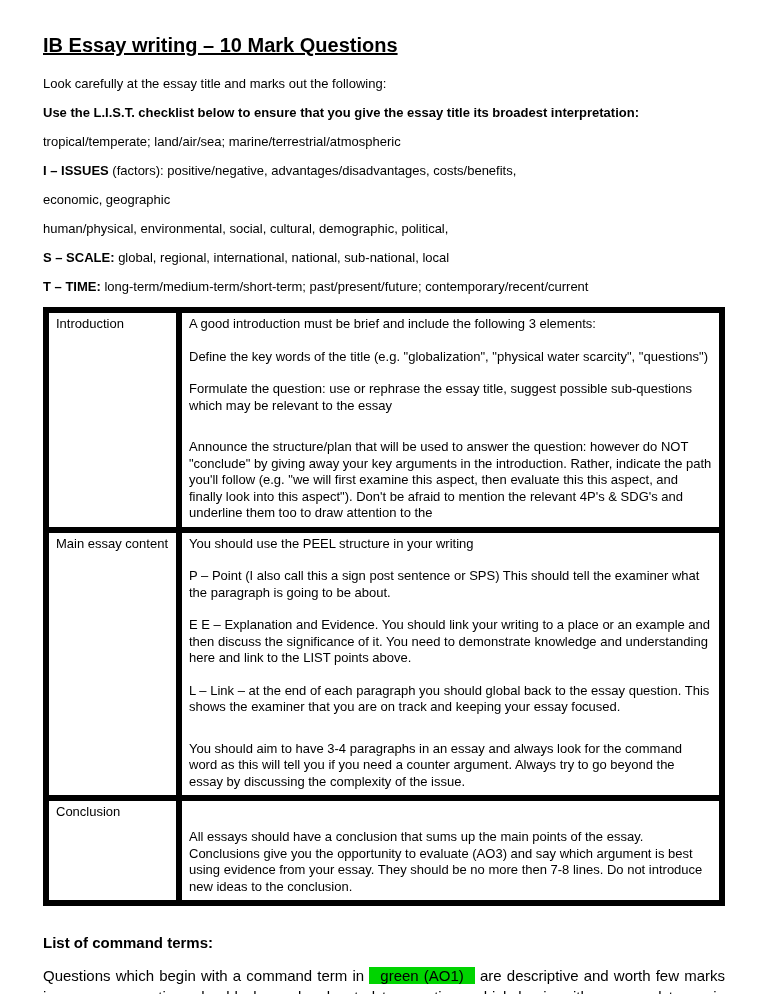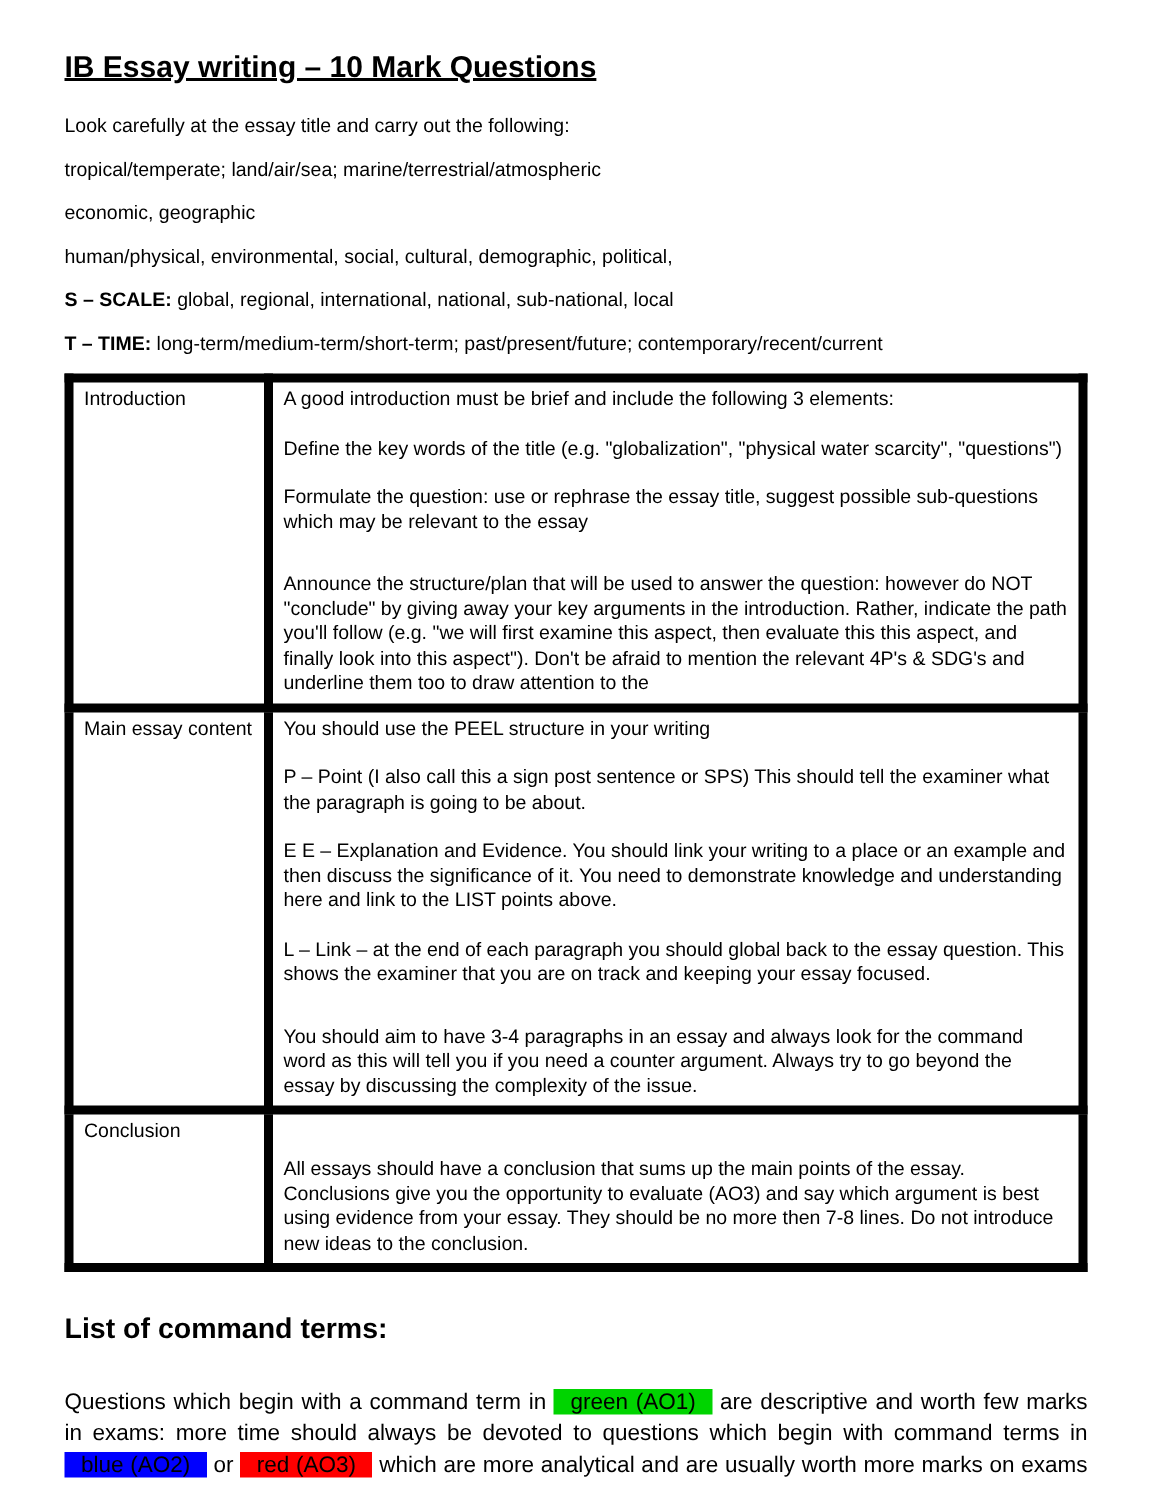--- a/index.html
+++ b/index.html
@@ -39,45 +39,47 @@
   table.structure-table td {
     border: 6px solid #000000;
     vertical-align: top;
     padding: 3px 7px 5px 7px;
     line-height: 16.5px;
   }
   td.label-cell { width: 133px; }
   td.content-cell p { margin: 0 0 16px 0; }
   td.content-cell p:last-child { margin-bottom: 0; margin-top: 25px; }
   p.command-header {
-    font-size: 19px;
+    font-size: 15px;
     font-weight: bold;
     margin-top: 28px;
-    margin-bottom: 26px;
+    margin-bottom: 14px;
   }
   p.command-paragraph {
     font-size: 15px;
     line-height: 21px;
     text-align: justify;
   }
   span.hl { color: #000000; padding: 0 11px; }
 </style>
 </head>
 <body>
 
 <div class="page">
 
   <h1 class="doc-title">IB Essay writing – 10 Mark Questions</h1>
 
-  <p class="body-line">Look carefully at the essay title and carry out the following:</p>
+  <p class="body-line">Look carefully at the essay title and marks out the following:</p>
 
+  <p class="body-line bold">Use the L.I.S.T. checklist below to ensure that you give the essay title its broadest interpretation:</p>
 
 
   <p class="body-line"><span>tropical/temperate; land/air/sea; marine/terrestrial/atmospheric</span></p>
 
+  <p class="body-line"><span class="bold">I – ISSUES</span><span> (factors): positive/negative, advantages/disadvantages, costs/benefits,</span></p>
 
   <p class="body-line"><span>economic, geographic</span></p>
 
   <p class="body-line"><span>human/physical, environmental, social, cultural, demographic, political,</span></p>
 
   <p class="body-line"><span class="bold">S – SCALE:</span><span> global, regional, international, national, sub-national, local</span></p>
 
   <p class="body-line"><span class="bold">T – TIME:</span><span> long-term/medium-term/short-term; past/present/future; contemporary/recent/current</span></p>
 
   <table class="structure-table">

